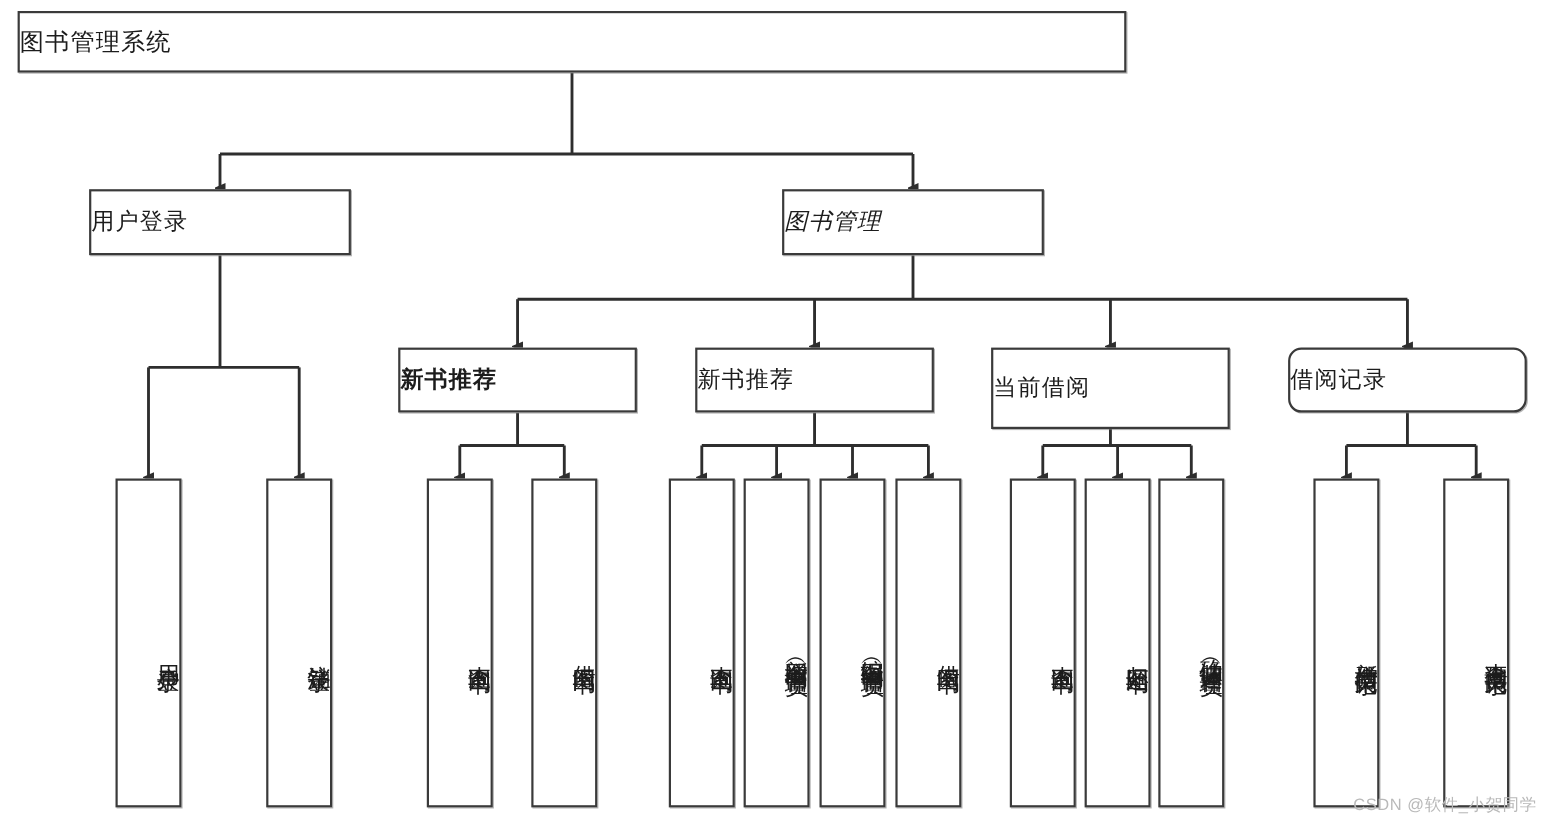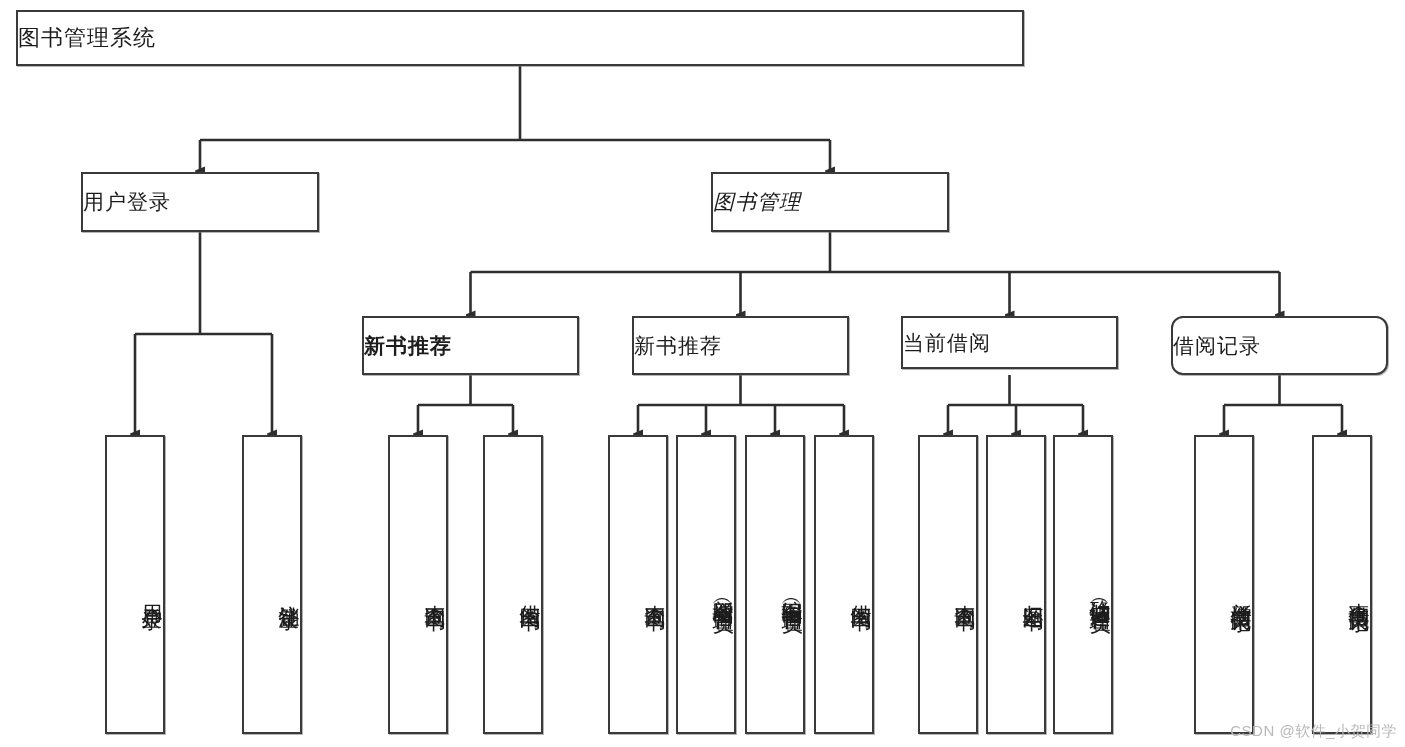--- a/index.html
+++ b/index.html
@@ -126,21 +126,21 @@
       </div>
       <div class="node horiz" style="left: 711px; top: 172px; width: 238px; height: 60px; font-style: italic;">
         <span class="label">图书管理</span>
       </div>
       <div class="node horiz" style="left: 362px; top: 316px; width: 217px; height: 59px; font-weight: bold;">
         <span class="label">新书推荐</span>
       </div>
       <div class="node horiz" style="left: 632px; top: 316px; width: 217px; height: 59px;">
         <span class="label">新书推荐</span>
       </div>
-      <div class="node horiz" style="left: 901px; top: 316px; width: 217px; height: 53px;">
+      <div class="node horiz" style="left: 901px; top: 316px; width: 217px; height: 74px;">
         <span class="label">当前借阅</span>
       </div>
       <div class="node horiz" style="left: 1171px; top: 316px; width: 217px; height: 59px; border-radius: 12px;">
         <span class="label">借阅记录</span>
       </div>
       <div class="node vert" style="left: 105px; top: 435px; width: 60px; height: 299px;">
         <span class="label">用户登录</span>
       </div>
       <div class="node vert" style="left: 242px; top: 435px; width: 60px; height: 299px;">
         <span class="label">注销登录</span>

